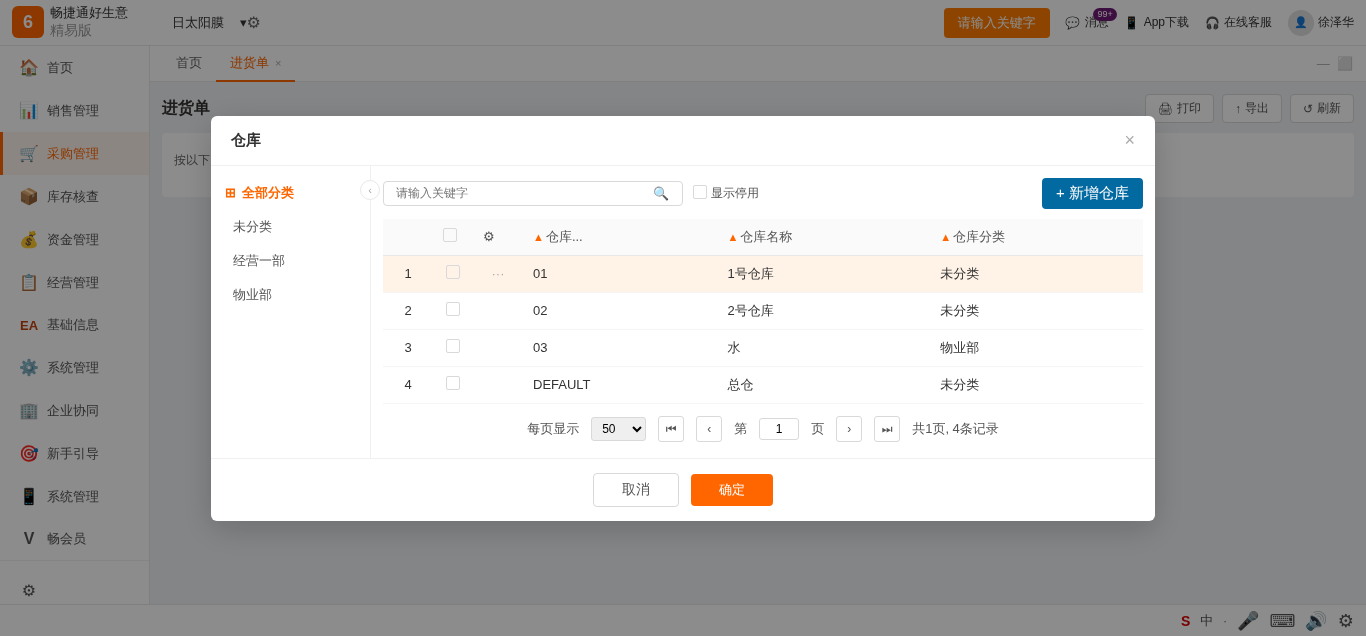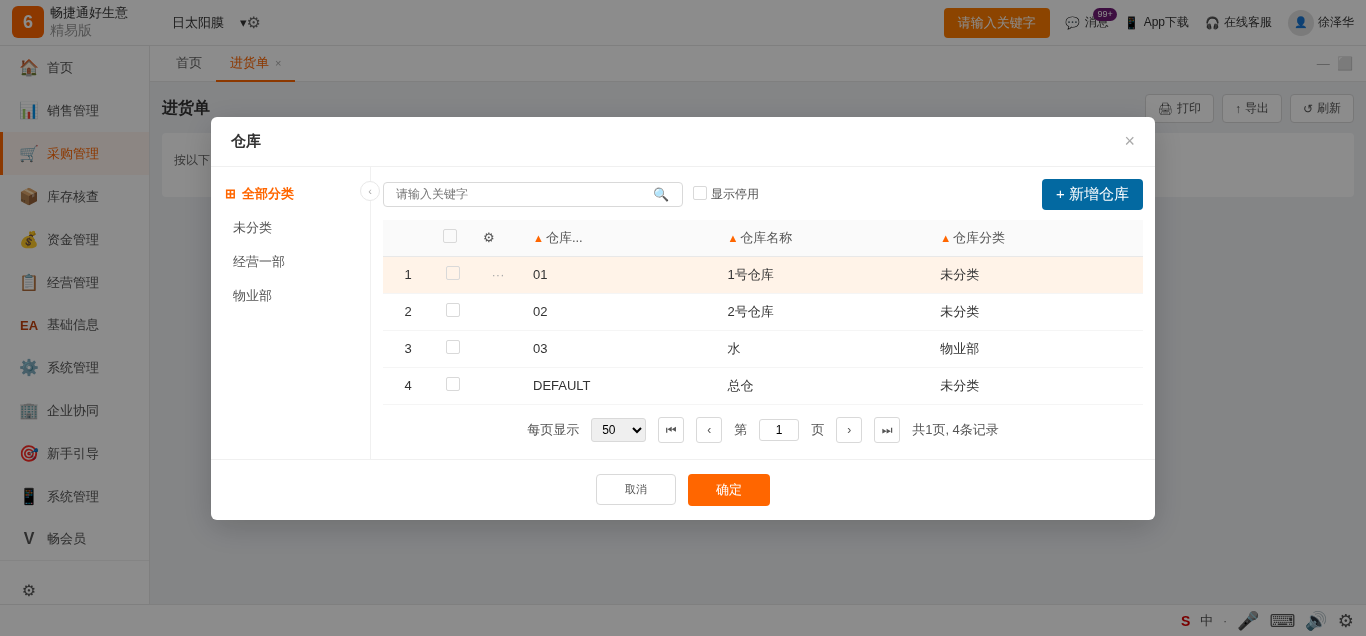--- a/index.html
+++ b/index.html
@@ -256,21 +256,21 @@
 
     
     .modal-footer {
       display: flex; align-items: center; justify-content: center;
       gap: 12px; padding: 14px 20px;
       border-top: 1px solid #f0f0f0;
     }
     .btn-cancel {
       padding: 7px 28px; border: 1px solid #d9d9d9;
       background: #fff; border-radius: 4px; cursor: pointer;
-      font-size: 11px; color: #555;
+      font-size: 14px; color: #555;
     }
     .btn-confirm {
       padding: 7px 28px; border: none;
       background: #f60; border-radius: 4px; cursor: pointer;
       font-size: 13px; color: #fff;
     }
 
     
     .bottom-bar {
       position: fixed; bottom: 0; left: 0; right: 0;

